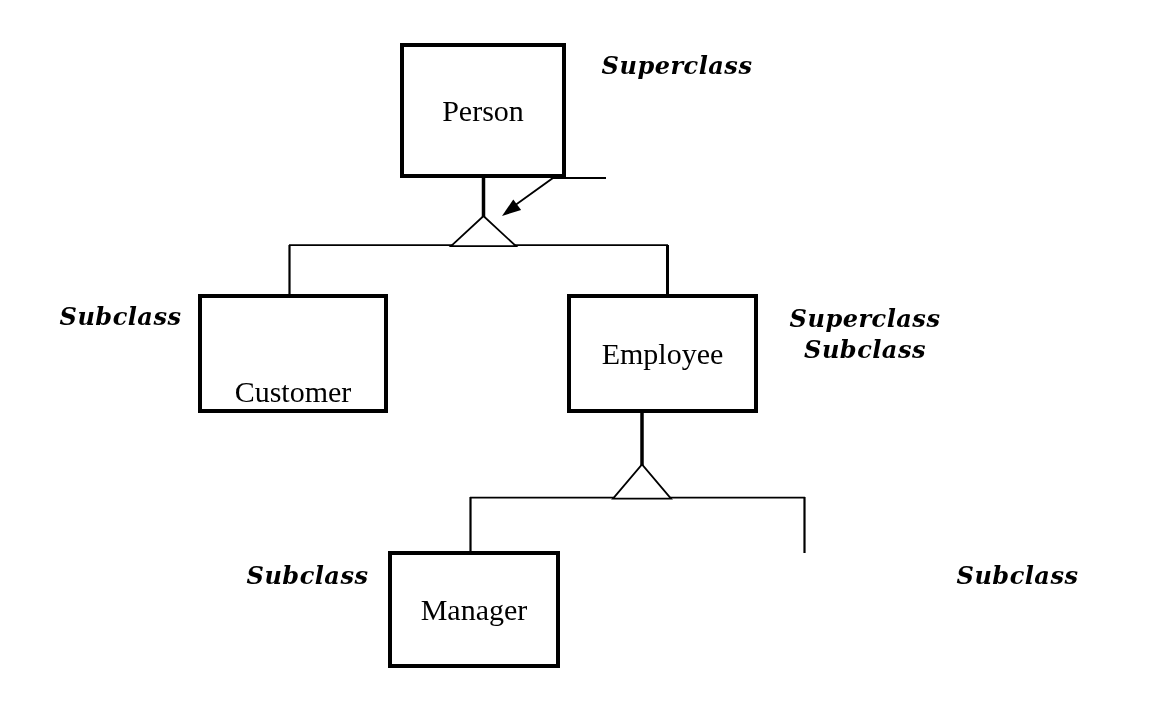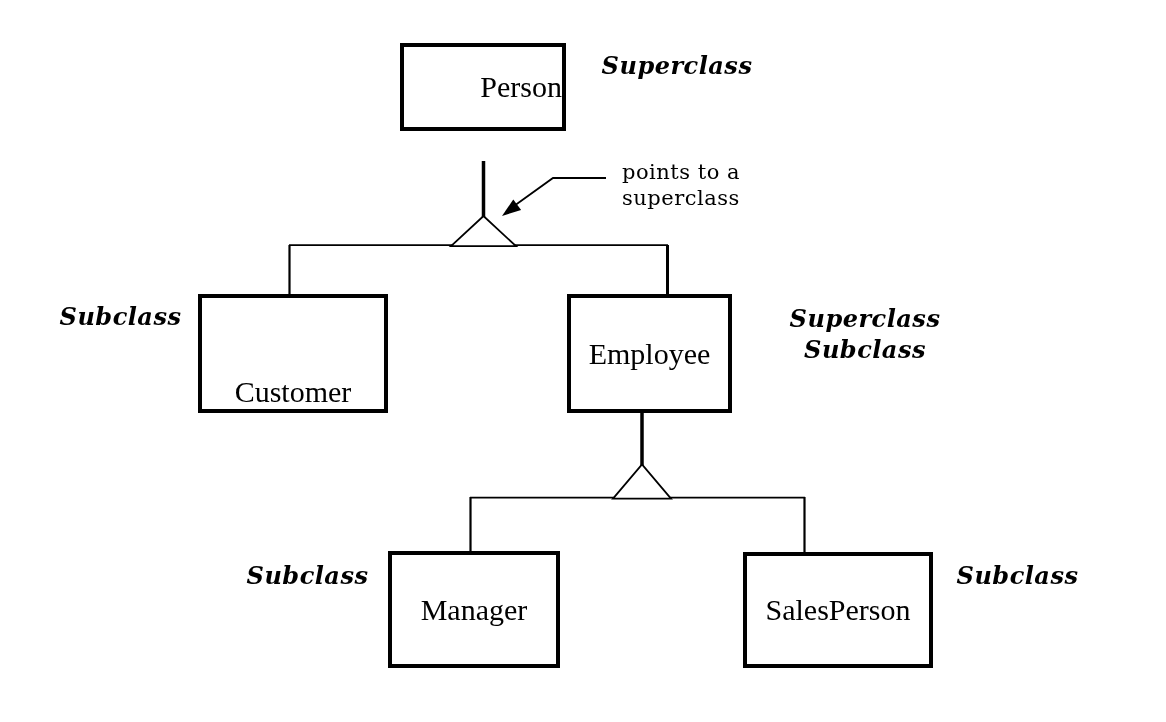--- a/index.html
+++ b/index.html
@@ -34,23 +34,23 @@
     background: var(--background);
     display: flex;
     align-items: center;
     justify-content: center;
   }
   .class-box .class-name {
     font-size: 30px;
     color: var(--text);
     white-space: nowrap;
   }
-  #box-person      { left: 400px; top: 43px;  width: 166px; height: 88px; justify-content: flex-end; }
+  #box-person      { left: 400px; top: 43px;  width: 166px; height: 135px; }
   #box-customer    { left: 198px; top: 294px; width: 190px; height: 119px; align-items: flex-end; }
-  #box-employee    { left: 567px; top: 294px; width: 165px; height: 119px; }
+  #box-employee    { left: 567px; top: 294px; width: 191px; height: 119px; }
   #box-manager     { left: 388px; top: 551px; width: 172px; height: 117px; }
   #box-salesperson { left: 743px; top: 552px; width: 190px; height: 116px; }
 
   .role-label {
     position: absolute;
     font-family: "DejaVu Serif", "Liberation Serif", serif;
     font-weight: bold;
     font-style: italic;
     font-size: 24px;
     letter-spacing: 0.5px;
@@ -110,35 +110,28 @@
   </div>
   <div class="class-box" id="box-customer">
     <span class="class-name">Customer</span>
   </div>
   <div class="class-box" id="box-employee">
     <span class="class-name">Employee</span>
   </div>
   <div class="class-box" id="box-manager">
     <span class="class-name">Manager</span>
   </div>
-  <div class="class-box" id="box-salesperson">
-    <span class="class-name">SalesPerson</span>
-  </div>
 
   <div class="role-label" id="role-person">Superclass</div>
 
   <div class="role-label" id="role-customer">Subclass</div>
 
   <div class="role-label" id="role-employee">
     <div>Superclass</div>
     <div>Subclass</div>
   </div>
 
   <div class="role-label" id="role-manager">Subclass</div>
 
   <div class="role-label" id="role-salesperson">Subclass</div>
 
-  <div class="callout-text">
-    <div>points to a</div>
-    <div>superclass</div>
-  </div>
 
 </div>
 
 </body></html>

